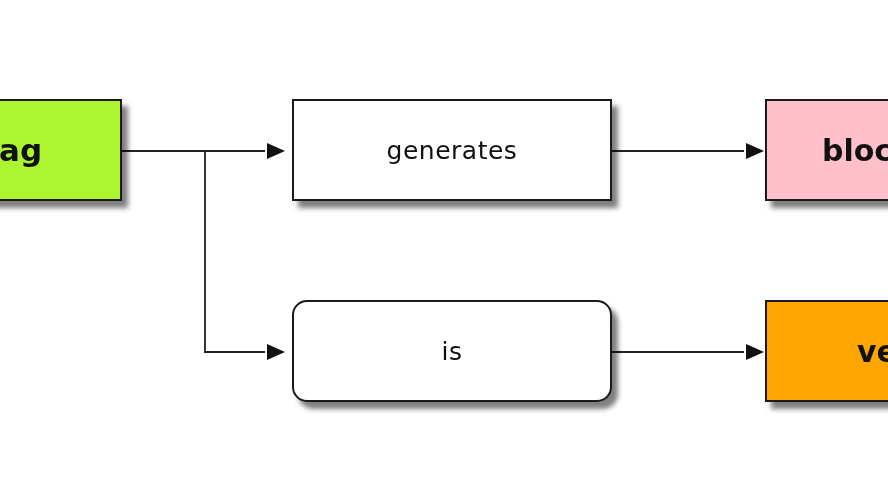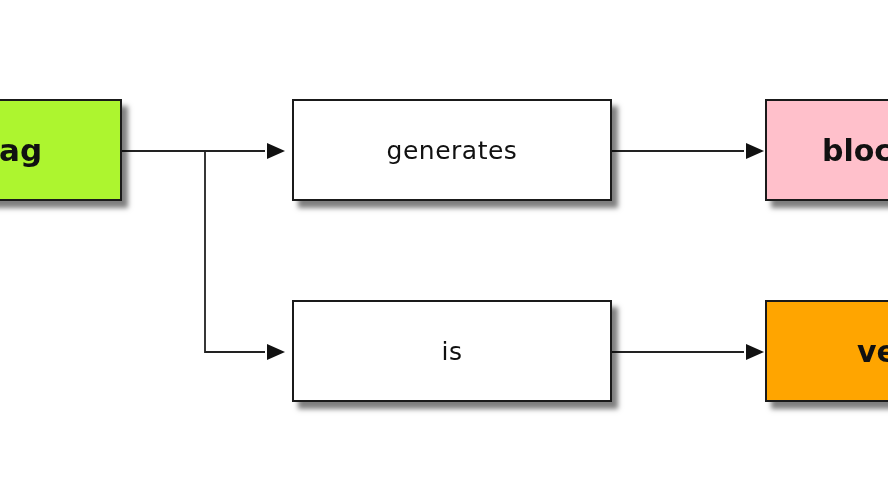--- a/index.html
+++ b/index.html
@@ -42,21 +42,21 @@
     left: 292px;
     width: 320px;
     height: 102px;
     background: #ffffff;
     justify-content: center;
     font-size: 25px;
     letter-spacing: 0.5px;
     font-weight: 400;
   }
   #node-generates { top: 99px; }
-  #node-is        { top: 300px; }
+  #node-is        { top: 300px; border-radius: 15px; }
   
   .node-entity {
     font-size: 30px;
     font-weight: 600;
     justify-content: flex-start;
   }
   #node-ag {
     left: -62px;
     top: 99px;
     width: 184px;

